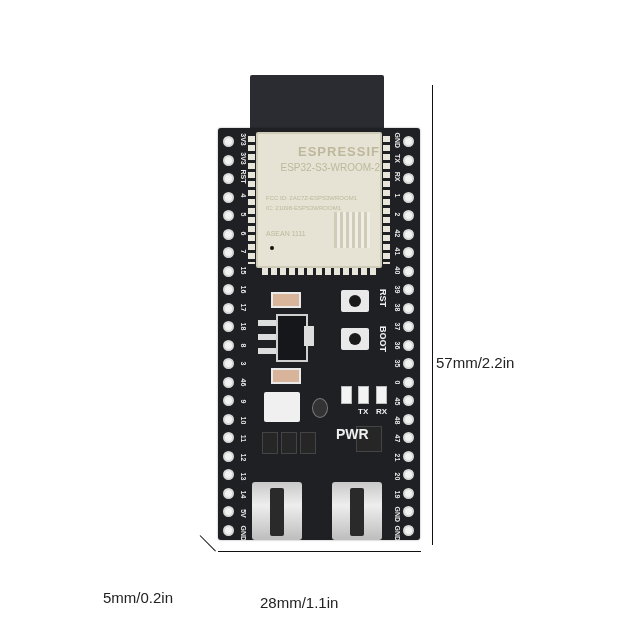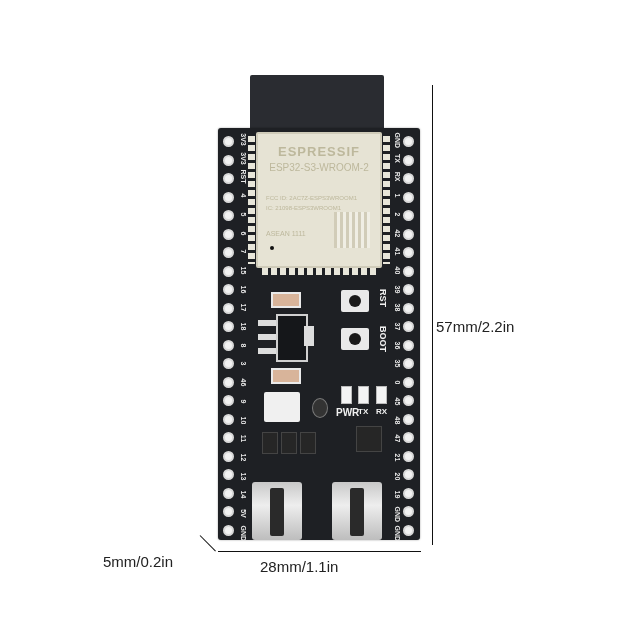--- a/index.html
+++ b/index.html
@@ -2,40 +2,40 @@
 <html><head>
 <meta charset="utf-8">
 <style>
   html,body{margin:0;padding:0;background:#ffffff;}
   body{width:640px;height:640px;position:relative;overflow:hidden;font-family:"Liberation Sans",sans-serif;}
   .abs{position:absolute;}
   
   .antenna{left:250px;top:75px;width:134px;height:70px;background:#2a2c31;border-radius:2px;}
   .board{left:218px;top:128px;width:202px;height:412px;background:#1e2024;border-radius:3px;box-shadow:0 0 2px rgba(0,0,0,.4);}
   .module{left:256px;top:132px;width:126px;height:136px;background:#e6e3d4;border:2px solid #cfcbb9;border-radius:2px;box-sizing:border-box;}
-  .module .t{position:absolute;left:0;right:0;text-align:center;color:#bdb89c;}
+  .module .t{position:absolute;left:0;right:0;text-align:right;color:#bdb89c;}
   .mod-brand{top:10px;font-size:13px;letter-spacing:1px;font-weight:bold;}
   .mod-model{top:28px;font-size:10px;}
   .mod-fine{left:8px !important;text-align:left !important;font-size:6px;line-height:8px;}
   .qr{right:10px;top:78px;width:36px;height:36px;background:
       repeating-linear-gradient(90deg,#cfcab6 0 3px,#f2f0e6 3px 6px),#ddd;opacity:.9;}
   .dot{left:12px;bottom:16px;width:4px;height:4px;background:#111;border-radius:50%;}
   .pad{width:11px;height:11px;border-radius:50%;background:#f2f2f2;border:2px solid #d9d9d9;box-sizing:border-box;}
   .pinlbl{color:#e9e9e9;font-size:7px;font-weight:bold;width:14px;text-align:center;transform:rotate(90deg);}
   .btn{width:28px;height:22px;background:#e9e9e9;border-radius:2px;}
   .btn .cap{position:absolute;left:8px;top:5px;width:12px;height:12px;border-radius:50%;background:#1a1a1a;}
   .silk{color:#f0f0f0;font-size:9px;font-weight:bold;}
   .vlabel{transform:rotate(90deg);transform-origin:left top;}
   .usb{width:50px;height:58px;background:linear-gradient(#c8c8c8,#eeeeee 40%,#bdbdbd);border-radius:3px;}
   .usb .slot{position:absolute;left:18px;top:6px;width:14px;height:48px;background:#2a2a2a;border-radius:2px;}
   .chip{background:#262626;border:1px solid #444;}
   .smd{background:#d8b49a;border:2px solid #eaeaea;}
   .reg{background:#15171a;border:2px solid #d0d0d0;}
   .led{width:9px;height:16px;background:#f4f4f4;border:1px solid #bbb;}
-  .dimtext{color:#222;font-size:15px;}
+  .dimtext{color:#222;font-size:15px;margin-top:36px;}
   .line{background:#111;}
 </style>
 </head>
 <body>
 
 <div class="abs antenna"></div>
 
 <div class="abs board"></div>
 
 <div class="abs module">
@@ -171,21 +171,21 @@
   </div>
 <div class="abs silk vlabel" style="left:388px;top:289px;">RST</div>
 <div class="abs btn" style="left:341px;top:328px;">
     <div class="cap"></div>
   </div>
 <div class="abs silk vlabel" style="left:388px;top:326px;">BOOT</div>
 
 <div class="abs led" style="left:341px;top:386px;"></div>
 <div class="abs led" style="left:358px;top:386px;"></div>
 <div class="abs led" style="left:376px;top:386px;"></div>
-<div class="abs silk" style="left:336px;top:407px;font-size:10px">PWR</div>
+<div class="abs silk" style="left:336px;top:426px;font-size:14px">PWR</div>
 <div class="abs silk" style="left:358px;top:407px;font-size:8px">TX</div>
 <div class="abs silk" style="left:376px;top:407px;font-size:8px">RX</div>
 
 <div class="abs usb" style="left:252px;top:482px;">
     <div class="slot"></div>
   </div>
 <div class="abs usb" style="left:332px;top:482px;">
     <div class="slot"></div>
   </div>
 

